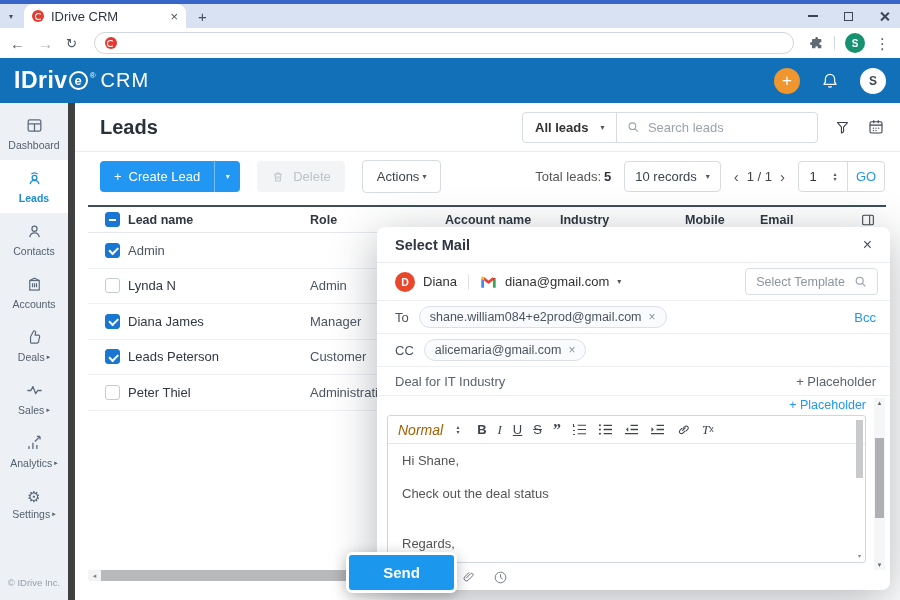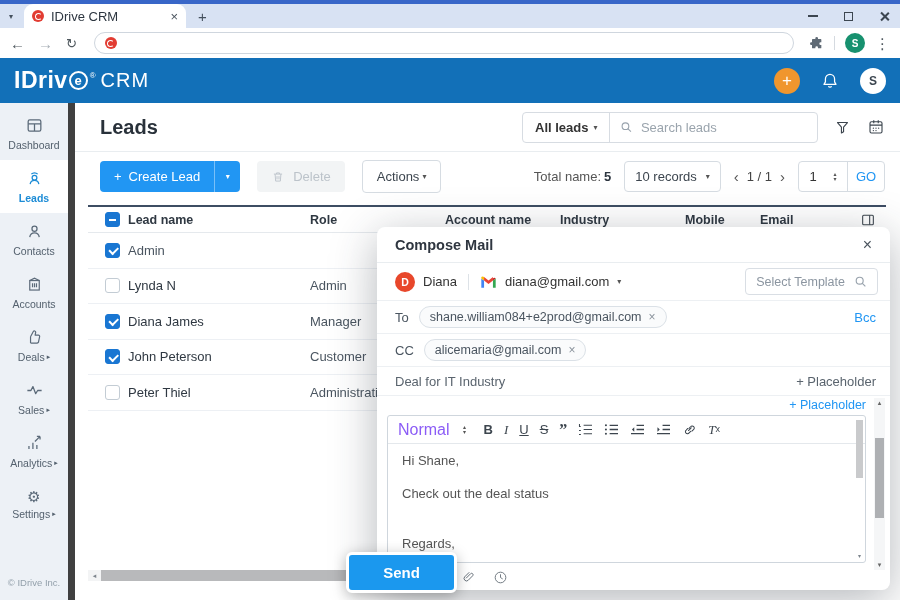--- a/index.html
+++ b/index.html
@@ -62,21 +62,21 @@
   .side-item.active svg { stroke:#1d8cd6; }
   .side-label { display:flex; align-items:center; gap:2px; }
   .side-arrow { font-size:7px; }
   .side-footer { margin-top:auto; text-align:center; font-size:9.5px; color:#93a0ab; padding:12px 0; }
 
   .main { flex:1; position:relative; background:#fff; }
   .page-head { height:49px; border-bottom:1px solid #e9edf0; display:flex; align-items:center; padding:0 15px 0 25px; }
   .page-title { font-size:20px; font-weight:600; color:#29313a; }
   .filter-combo { margin-left:auto; width:296px; height:31px; border:1px solid #d7dce2; border-radius:4px;
                   display:flex; align-items:center; }
-  .combo-seg1 { display:flex; align-items:center; gap:5px; padding:0 12px; cursor:pointer; }
+  .combo-seg1 { display:flex; align-items:center; gap:12px; padding:0 12px; cursor:pointer; }
   .combo-label { font-size:13px; font-weight:600; color:#333; }
   .caret { font-size:8px; color:#555; }
   .combo-div { width:1px; align-self:stretch; background:#d7dce2; }
   .combo-search { flex:1; display:flex; align-items:center; gap:8px; padding:0 10px; }
   .combo-search input { border:none; outline:none; font-size:13px; color:#333; width:100%; font-family:inherit; }
   .combo-search input::placeholder { color:#9aa4ad; }
   .head-icon { margin-left:16px; cursor:pointer; display:flex; }
 
   .actions-row { height:49px; display:flex; align-items:center; padding:0 15px 0 25px; gap:17px; }
   .btn-create { display:flex; background:#2196f3; border-radius:4px; overflow:hidden; color:#fff; cursor:pointer; }
@@ -142,21 +142,21 @@
   .chip .x { font-size:12px; color:#8a939c; cursor:pointer; line-height:1; }
   .bcc { margin-left:auto; font-size:13px; color:#2196f3; cursor:pointer; }
   .d-subject { height:29px; display:flex; align-items:center; padding:0 14px 0 18px; border-top:1px solid #edf0f3; }
   .subj-text { font-size:13px; color:#5a646e; }
   .ph-gray { margin-left:auto; font-size:13px; color:#5a646e; cursor:pointer; }
   .d-compose { position:relative; border-top:1px solid #edf0f3; height:196px; padding:2px 24px 0 10px; }
   .ph-blue { text-align:right; font-size:12.5px; color:#2196f3; height:17px; cursor:pointer; }
   .editor { border:1px solid #cfd6dd; border-radius:3px; height:148px; position:relative; }
   .e-toolbar { height:28px; border-bottom:1px solid #e4e8ec; display:flex; align-items:center; padding:0 10px; gap:11px; }
   .fmt { display:flex; align-items:center; gap:7px; cursor:pointer; }
-  .fmt-label { font-size:16px; color:#8b5cf6; }
+  .fmt-label { font-size:14px; color:#a16207;font-style:italic; }
   .tbtn { font-size:13px; color:#3c454e; cursor:pointer; line-height:1; display:flex; align-items:center; }
   .tbtn.bold { font-weight:bold; } .tbtn.ital { font-style:italic; font-family:"Liberation Serif",serif; }
   .tbtn.und { text-decoration:underline; } .tbtn.strk { text-decoration:line-through; }
   .tbtn.quote { font-family:"Liberation Serif",serif; font-weight:bold; font-size:16px; }
   .tbtn.clear i { font-style:italic; font-family:"Liberation Serif",serif; }
   .tbtn.clear sub { font-size:9px; }
   .e-body { padding:9px 14px; font-size:13px; color:#555; }
   .body-line { min-height:16.5px; line-height:16.5px; }
   .text-caret { display:inline-block; width:1px; height:13px; background:#333; vertical-align:-2px; }
   .e-scroll { position:absolute; right:1px; top:1px; bottom:1px; width:9px; display:flex; flex-direction:column; align-items:center; }
@@ -355,21 +355,21 @@
               <path d="M5 7h14M9.5 7V5h5v2M7 7l1 12h8l1-12M10.3 10.5v5.5M13.7 10.5v5.5"></path>
             </svg>
           <span>Delete</span>
         </div>
         <div class="btn-actions">
           <span>Actions</span>
           <span class="caret">▾</span>
         </div>
         <div class="right-cluster">
           <div class="total">
-            <span>Total name:</span><b>5</b>
+            <span>Total leads:</span><b>5</b>
           </div>
           <div class="records-box">
             <span>10 records</span>
             <span class="caret">▾</span>
           </div>
           <div class="pager">
             <span class="chev">‹</span>
             <span>1 / 1</span>
             <span class="chev">›</span>
           </div>
@@ -425,21 +425,21 @@
           <div>Diana James</div>
           <div class="role">Manager</div>
           <div></div>
             <div></div>
             <div></div>
             <div></div>
             <div></div>
         </div>
         <div class="tgrid trow">
           <div class="cb" data-checked="true"></div>
-          <div>John Peterson</div>
+          <div>Leads Peterson</div>
           <div class="role">Customer</div>
           <div></div>
             <div></div>
             <div></div>
             <div></div>
             <div></div>
         </div>
         <div class="tgrid trow">
           <div class="cb" data-checked="false"></div>
           <div>Peter Thiel</div>
@@ -454,21 +454,21 @@
 
       <div class="hscroll">
         <div class="hscroll-arrow">◂</div>
         <div class="hscroll-thumb"></div>
       </div>
     </div>
   </div>
 
   <div class="dialog">
     <div class="d-head">
-      <div class="d-title">Compose Mail</div>
+      <div class="d-title">Select Mail</div>
       <div class="d-close">×</div>
     </div>
     <div class="d-from">
       <div class="from-avatar">D</div>
       <div class="from-name">Diana</div>
       <div class="vdiv"></div>
       <svg width="17" height="13" viewBox="0 0 48 38">
         <path fill="#4285f4" d="M3 37h8V16L3 10z"></path>
         <path fill="#34a853" d="M37 37h8V10l-8 6z"></path>
         <path fill="#ea4335" d="M11 16 24 26 37 16V6L24 16 11 6z"></path>

